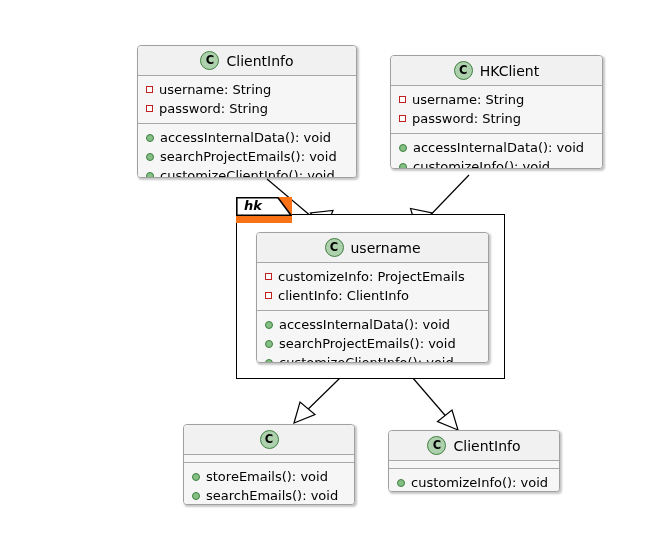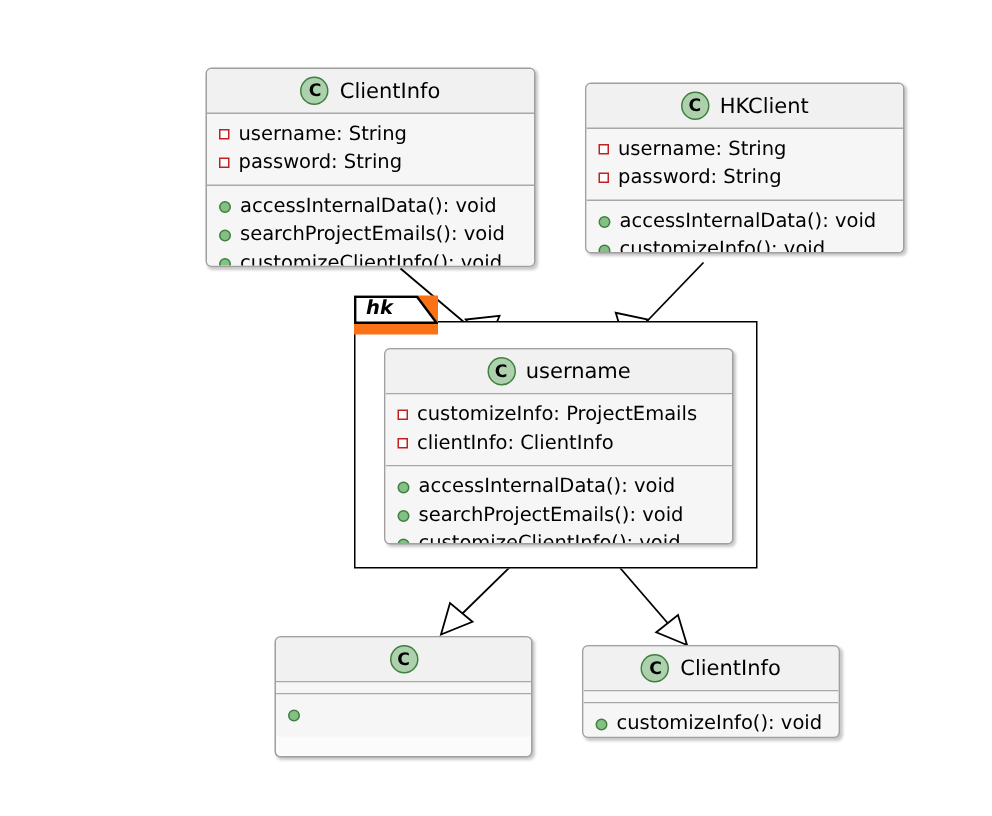--- a/index.html
+++ b/index.html
@@ -279,20 +279,25 @@
   </div>
 
   <div class="uml-class" style="left:183px; top:424px; width:172px; height:81px;">
     <div class="class-header">
       <span class="icon-class">C</span>
     </div>
     <div class="compartment empty"></div>
     <div class="compartment">
       <div class="member">
         <span class="icon-method"></span>
+        <span>storeEmails(): void</span>
+      </div>
+      <div class="member">
+        <span class="icon-method"></span>
+        <span>searchEmails(): void</span>
       </div>
     </div>
   </div>
 
   <div class="uml-class" style="left:388px; top:430px; width:172px; height:62px;">
     <div class="class-header">
       <span class="icon-class">C</span>
       <span class="class-name">ClientInfo</span>
     </div>
     <div class="compartment empty"></div>

